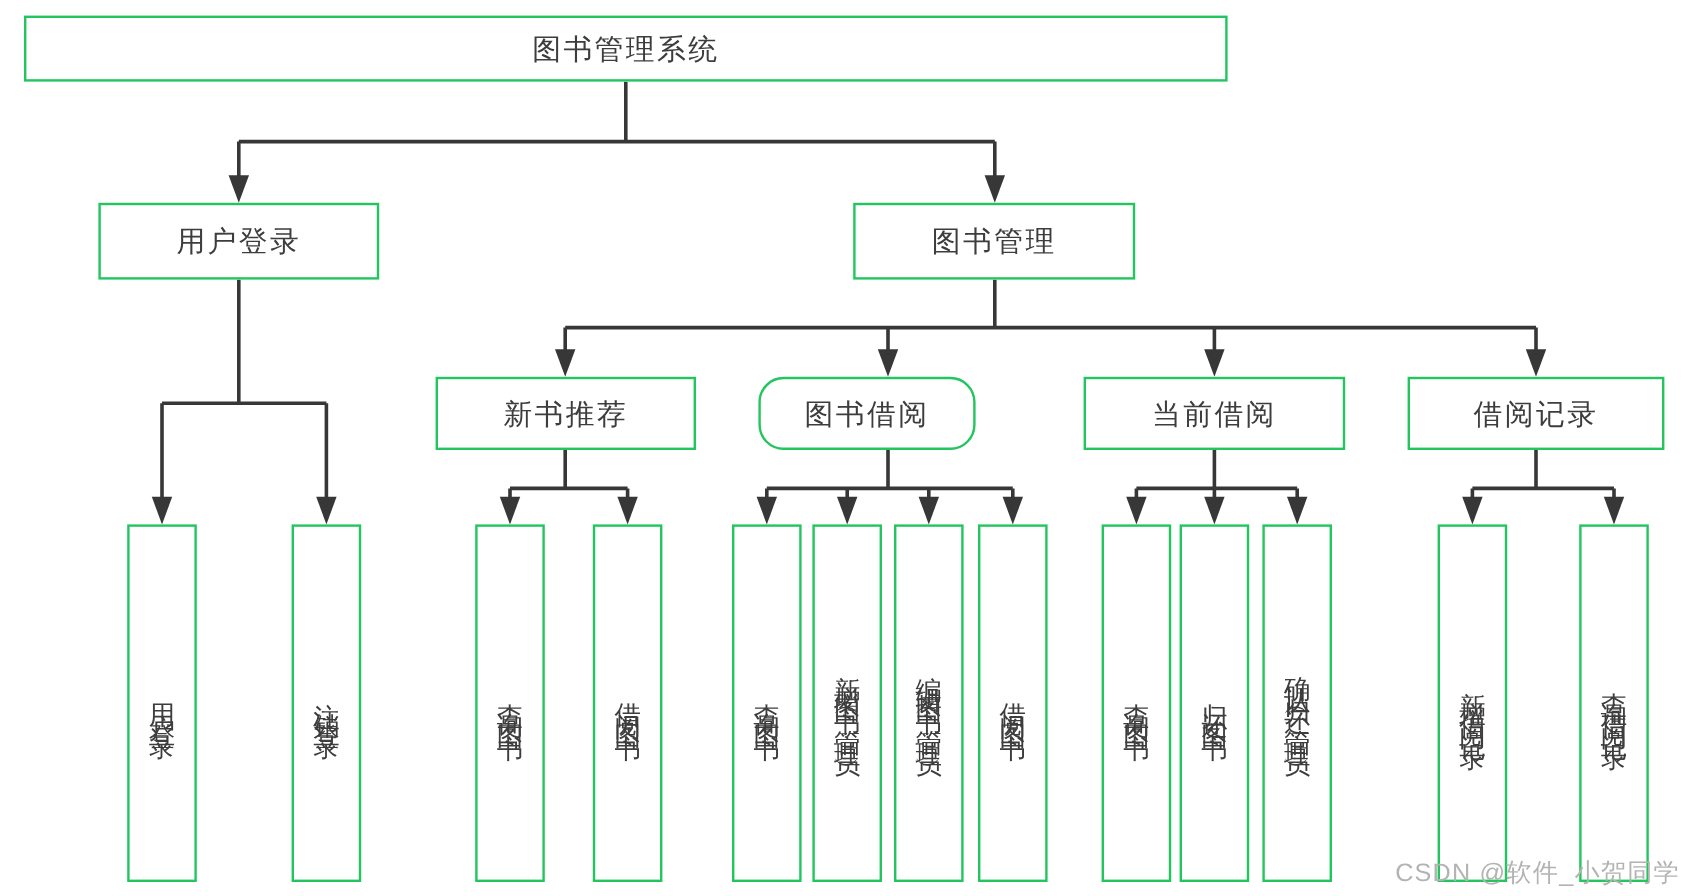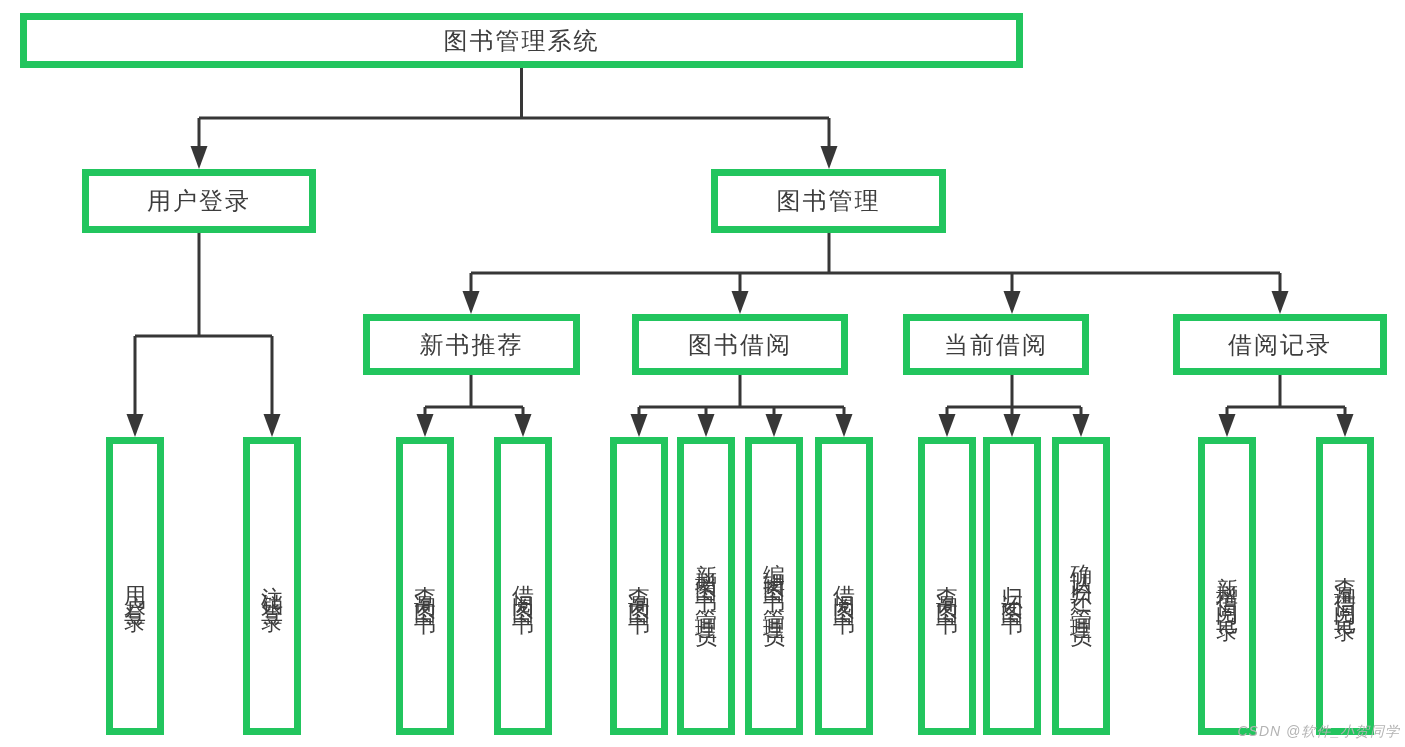--- a/index.html
+++ b/index.html
@@ -17,21 +17,21 @@
   }
   #connectors {
     position: absolute;
     left: 0; top: 0;
     z-index: 1;
   }
   .node {
     position: absolute;
     box-sizing: border-box;
     background: #ffffff;
-    border: 7px solid #22c55e;
+    border: 2px solid #22c55e;
     color: #3d3d3d;
     display: flex;
     align-items: center;
     justify-content: center;
     z-index: 2;
   }
   .hnode {
     font-size: 24px;
     letter-spacing: 2px;
     white-space: nowrap;
@@ -45,25 +45,24 @@
     font-size: 22px;
     letter-spacing: 9px;
     line-height: 1;
   }
   .vnode span, .hnode span { display: inline-block; }
   #watermark {
     position: absolute;
     right: 5px;
     bottom: 6px;
     z-index: 3;
-    font-size: 14px;
+    font-size: 21px;
     color: #b3b3b3;
     letter-spacing: 1px;
     white-space: nowrap;
-    font-style: italic;
   }
 </style>
 </head>
 <body>
 
 <div id="canvas">
 
   <svg id="connectors" width="1405" height="747" viewBox="0 0 1405 747">
     <g stroke="#373737" stroke-width="3" fill="none">
       <path d="M521.5 68 V118 M199 118 H829 M199 118 V150 M829 118 V150"></path>
@@ -104,24 +103,24 @@
   <div class="node hnode" style="left:82px; top:169px; width:234px; height:64px;">
     <span>用户登录</span>
   </div>
   <div class="node hnode" style="left:711px; top:169px; width:235px; height:64px;align-items:center;">
     <span>图书管理</span>
   </div>
 
   <div class="node hnode" style="left:363px; top:314px; width:217px; height:61px;align-items:center;">
     <span>新书推荐</span>
   </div>
-  <div class="node hnode" style="left:632px; top:314px; width:216px; height:61px;">
+  <div class="node hnode" style="left:632px; top:314px; width:181px; height:61px;border-radius:21px;">
     <span>图书借阅</span>
   </div>
-  <div class="node hnode" style="left:903px; top:314px; width:186px; height:61px;">
+  <div class="node hnode" style="left:903px; top:314px; width:218px; height:61px;">
     <span>当前借阅</span>
   </div>
   <div class="node hnode" style="left:1173px; top:314px; width:214px; height:61px;">
     <span>借阅记录</span>
   </div>
 
   <div class="node vnode" style="left:106px;">
     <span>用户登录</span>
   </div>
   <div class="node vnode" style="left:243px;">

